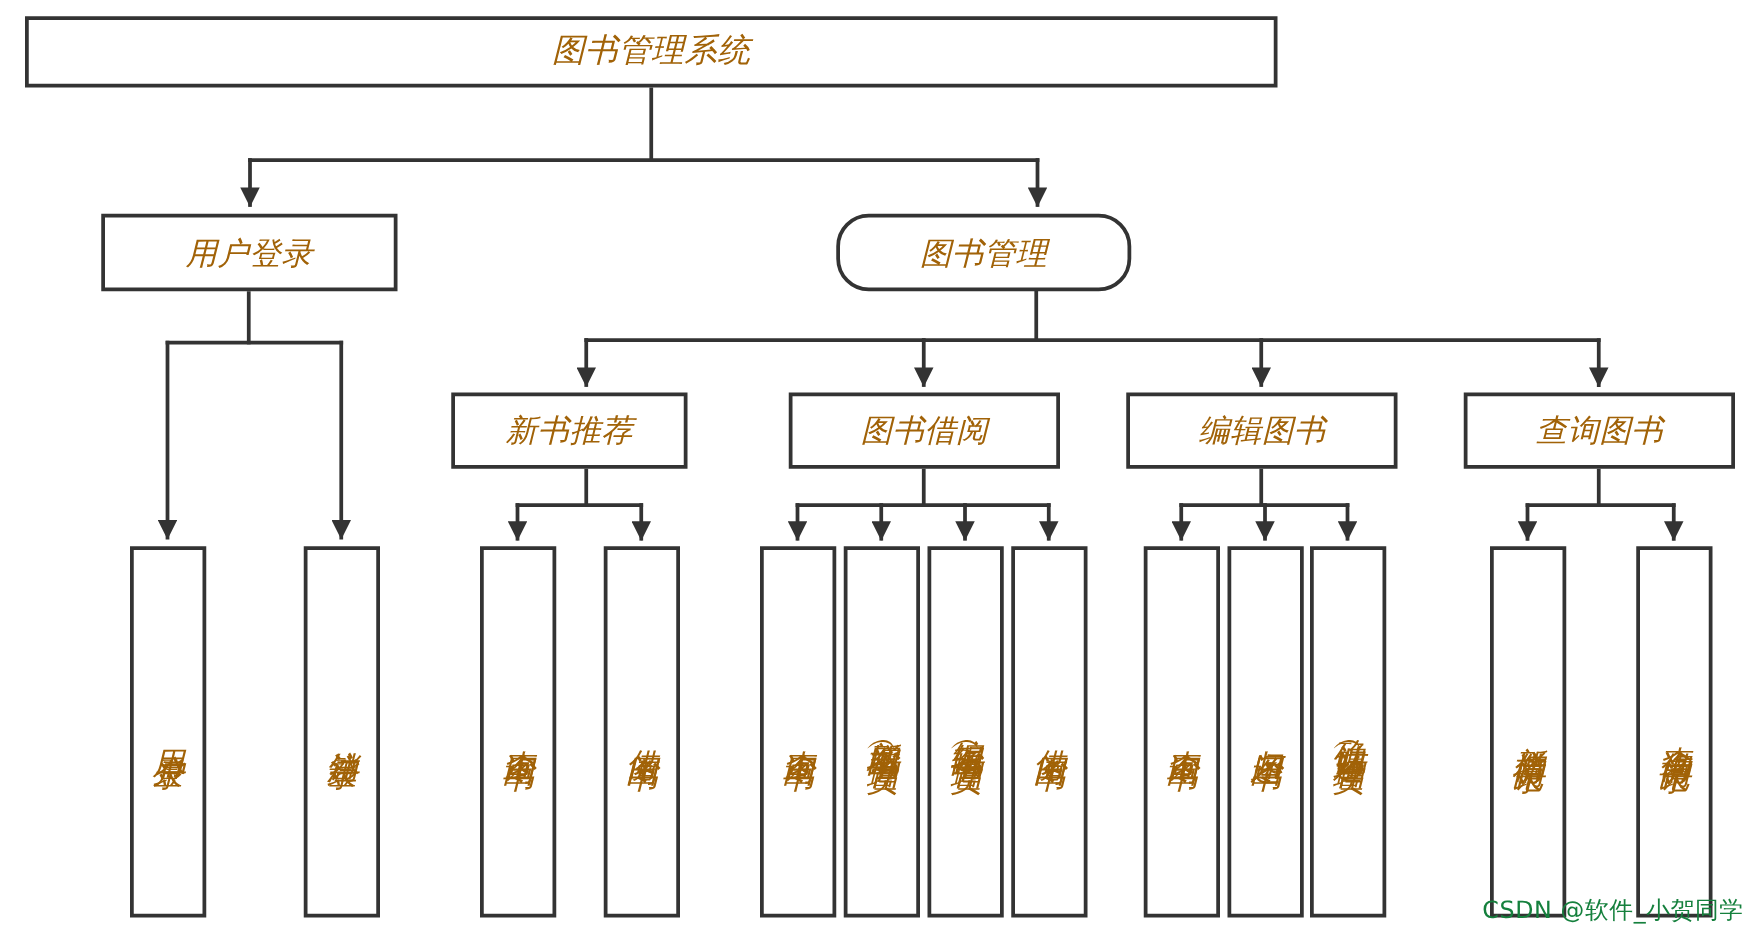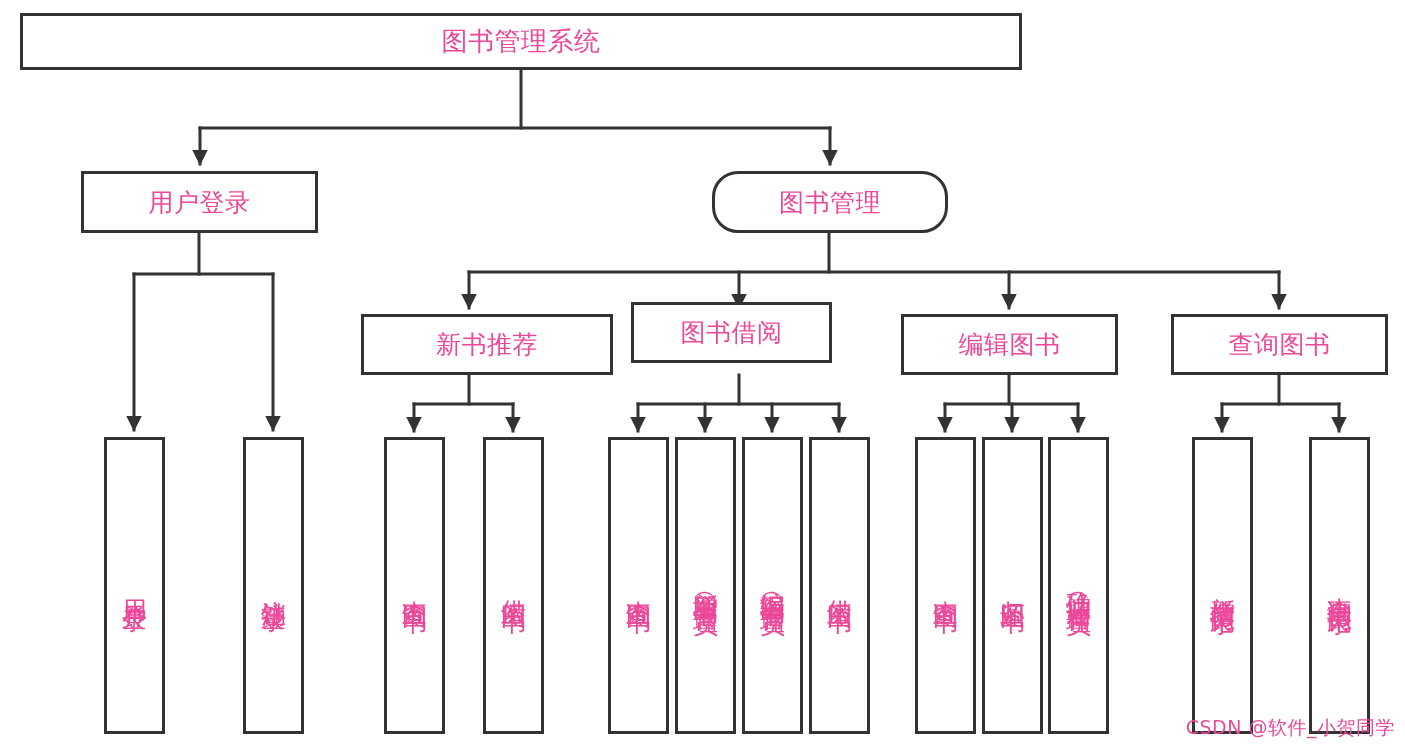--- a/index.html
+++ b/index.html
@@ -28,24 +28,25 @@
     position: absolute;
     box-sizing: border-box;
     border: 3px solid #333333;
     background: #ffffff;
     display: flex;
     align-items: center;
     justify-content: center;
     overflow: hidden;
   }
   .node-label {
-    color: #ec4899;
+    color: #a16207;
     line-height: 1.08;
     text-align: center;
     white-space: pre;
+    font-style: italic;
   }
   .h-label {
     font-size: 25px;
     letter-spacing: 0.5px;
   }
   .title-label {
     font-size: 26px;
     letter-spacing: 0.5px;
   }
   .v-label {
@@ -53,21 +54,21 @@
     writing-mode: vertical-rl;
     text-orientation: upright;
     letter-spacing: 3px;
     line-height: 1;
   }
   .watermark {
     position: absolute;
     right: 10px;
     bottom: 6px;
     font-size: 19px;
-    color: #ec4899;
+    color: #15803d;
     letter-spacing: 0.5px;
     white-space: nowrap;
     pointer-events: none;
   }
 </style>
 </head>
 <body>
 
 <div id="diagram-root">
 
@@ -122,29 +123,29 @@
   </svg>
 
   <div class="node-box" style="left:20px; top:13px; width:1002px; height:57px;">
     <span class="node-label title-label">图书管理系统</span>
   </div>
 
   <div class="node-box" style="left:81px; top:171px; width:237px; height:62px;">
     <span class="node-label h-label">用户登录</span>
   </div>
 
-  <div class="node-box" style="left:712px; top:171px; width:236px; height:62px;border-radius:26px;">
+  <div class="node-box" style="left:669px; top:171px; width:236px; height:62px;border-radius:26px;">
     <span class="node-label h-label">图书管理</span>
   </div>
 
-  <div class="node-box" style="left:361px; top:314px; width:252px; height:61px;">
+  <div class="node-box" style="left:361px; top:314px; width:189px; height:61px;">
     <span class="node-label h-label">新书推荐</span>
   </div>
 
-  <div class="node-box" style="left:631px; top:302px; width:201px; height:61px;">
+  <div class="node-box" style="left:631px; top:314px; width:217px; height:61px;">
     <span class="node-label h-label">图书借阅</span>
   </div>
 
   <div class="node-box" style="left:901px; top:314px; width:217px; height:61px;">
     <span class="node-label h-label">编辑图书</span>
   </div>
 
   <div class="node-box" style="left:1171px; top:314px; width:217px; height:61px;">
     <span class="node-label h-label">查询图书</span>
   </div>

